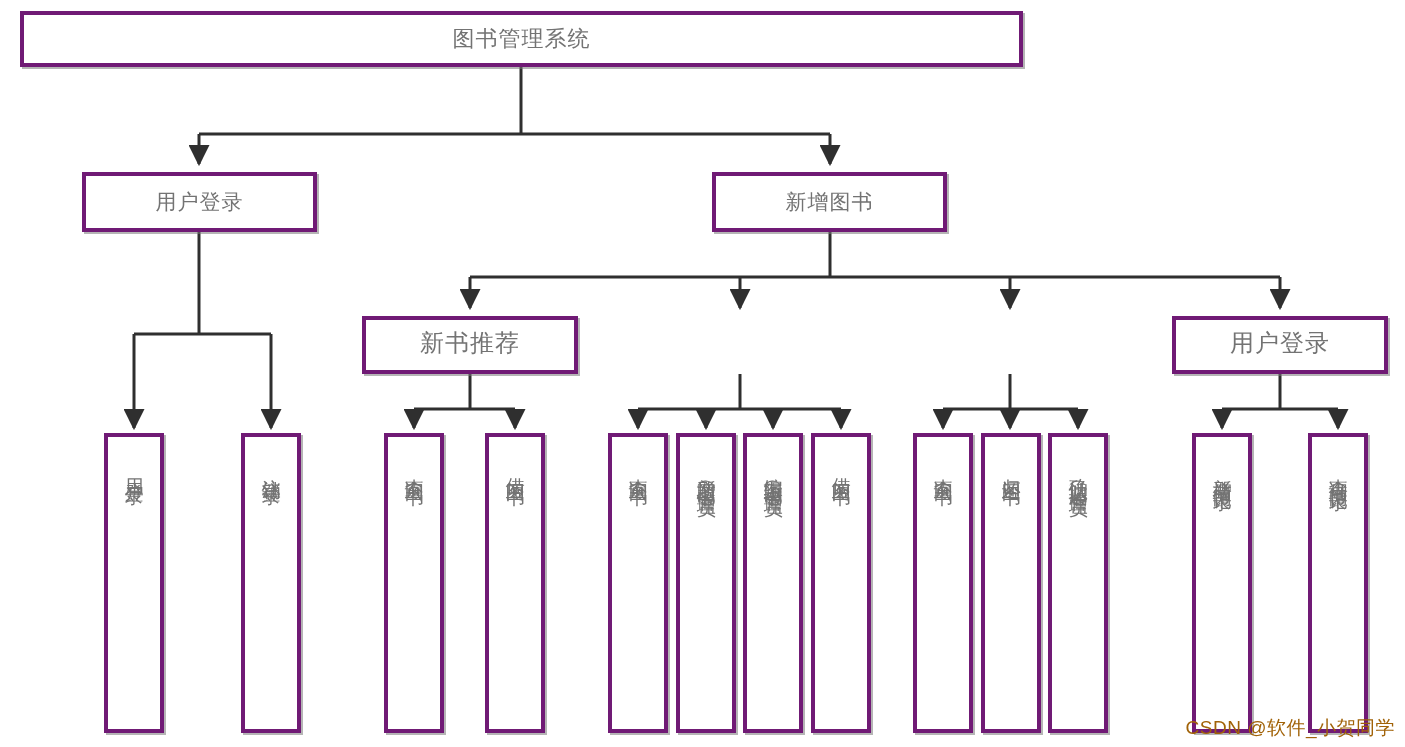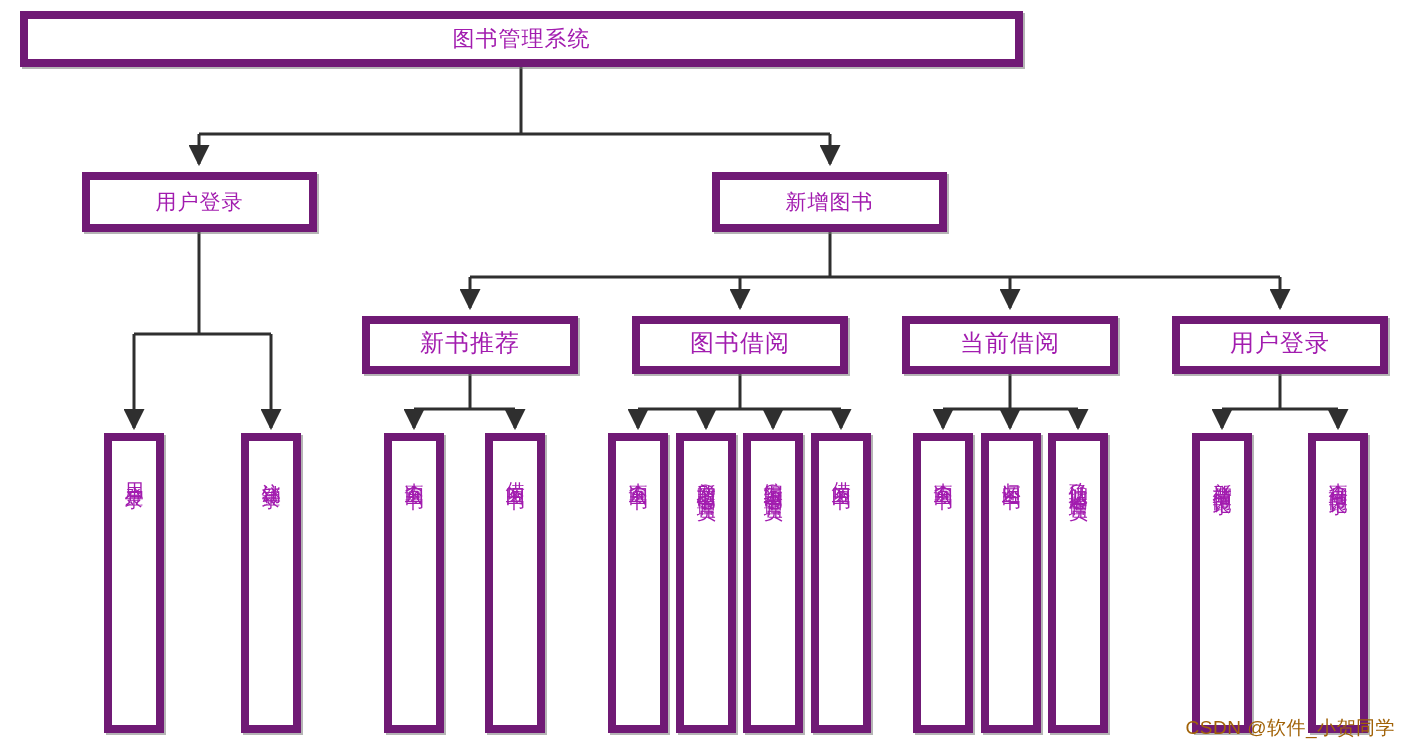--- a/index.html
+++ b/index.html
@@ -27,26 +27,26 @@
     width: 1405px;
     height: 747px;
     pointer-events: none;
   }
 
   
   .node {
     position: absolute;
     box-sizing: border-box;
     background: #ffffff;
-    border: 8px solid #701a75;
+    border: 4px solid #701a75;
     box-shadow: 2px 2px 0 rgba(120,120,120,0.55);
     display: flex;
     align-items: center;
     justify-content: center;
-    color: #a21caf;
+    color: #737373;
   }
   .node .label {
     font-size: 21px;
     line-height: 1.15;
     letter-spacing: 1px;
     white-space: nowrap;
   }
 
   .node.root .label   { font-size: 22px; }
   .node.level2 .label { font-size: 21px; }
@@ -143,27 +143,21 @@
   </div>
 
   <div class="node level2" style="left:712px; top:172px; width:235px; height:60px;">
     <span class="label">新增图书</span>
   </div>
 
   <div class="node level3" style="left:362px; top:316px; width:216px; height:58px;">
     <span class="label">新书推荐</span>
   </div>
 
-  <div class="node level3" style="left:632px; top:316px; width:216px; height:58px;">
-    <span class="label">图书借阅</span>
-  </div>
-
-  <div class="node level3" style="left:902px; top:316px; width:216px; height:58px;">
-    <span class="label">当前借阅</span>
-  </div>
+
 
   <div class="node level3" style="left:1172px; top:316px; width:216px; height:58px;">
     <span class="label">用户登录</span>
   </div>
 
   <div class="node leaf" style="left:104px; top:433px; width:60px; height:300px;">
     <span class="label">用户登录</span>
   </div>
 
   <div class="node leaf" style="left:241px; top:433px; width:60px; height:300px;">

